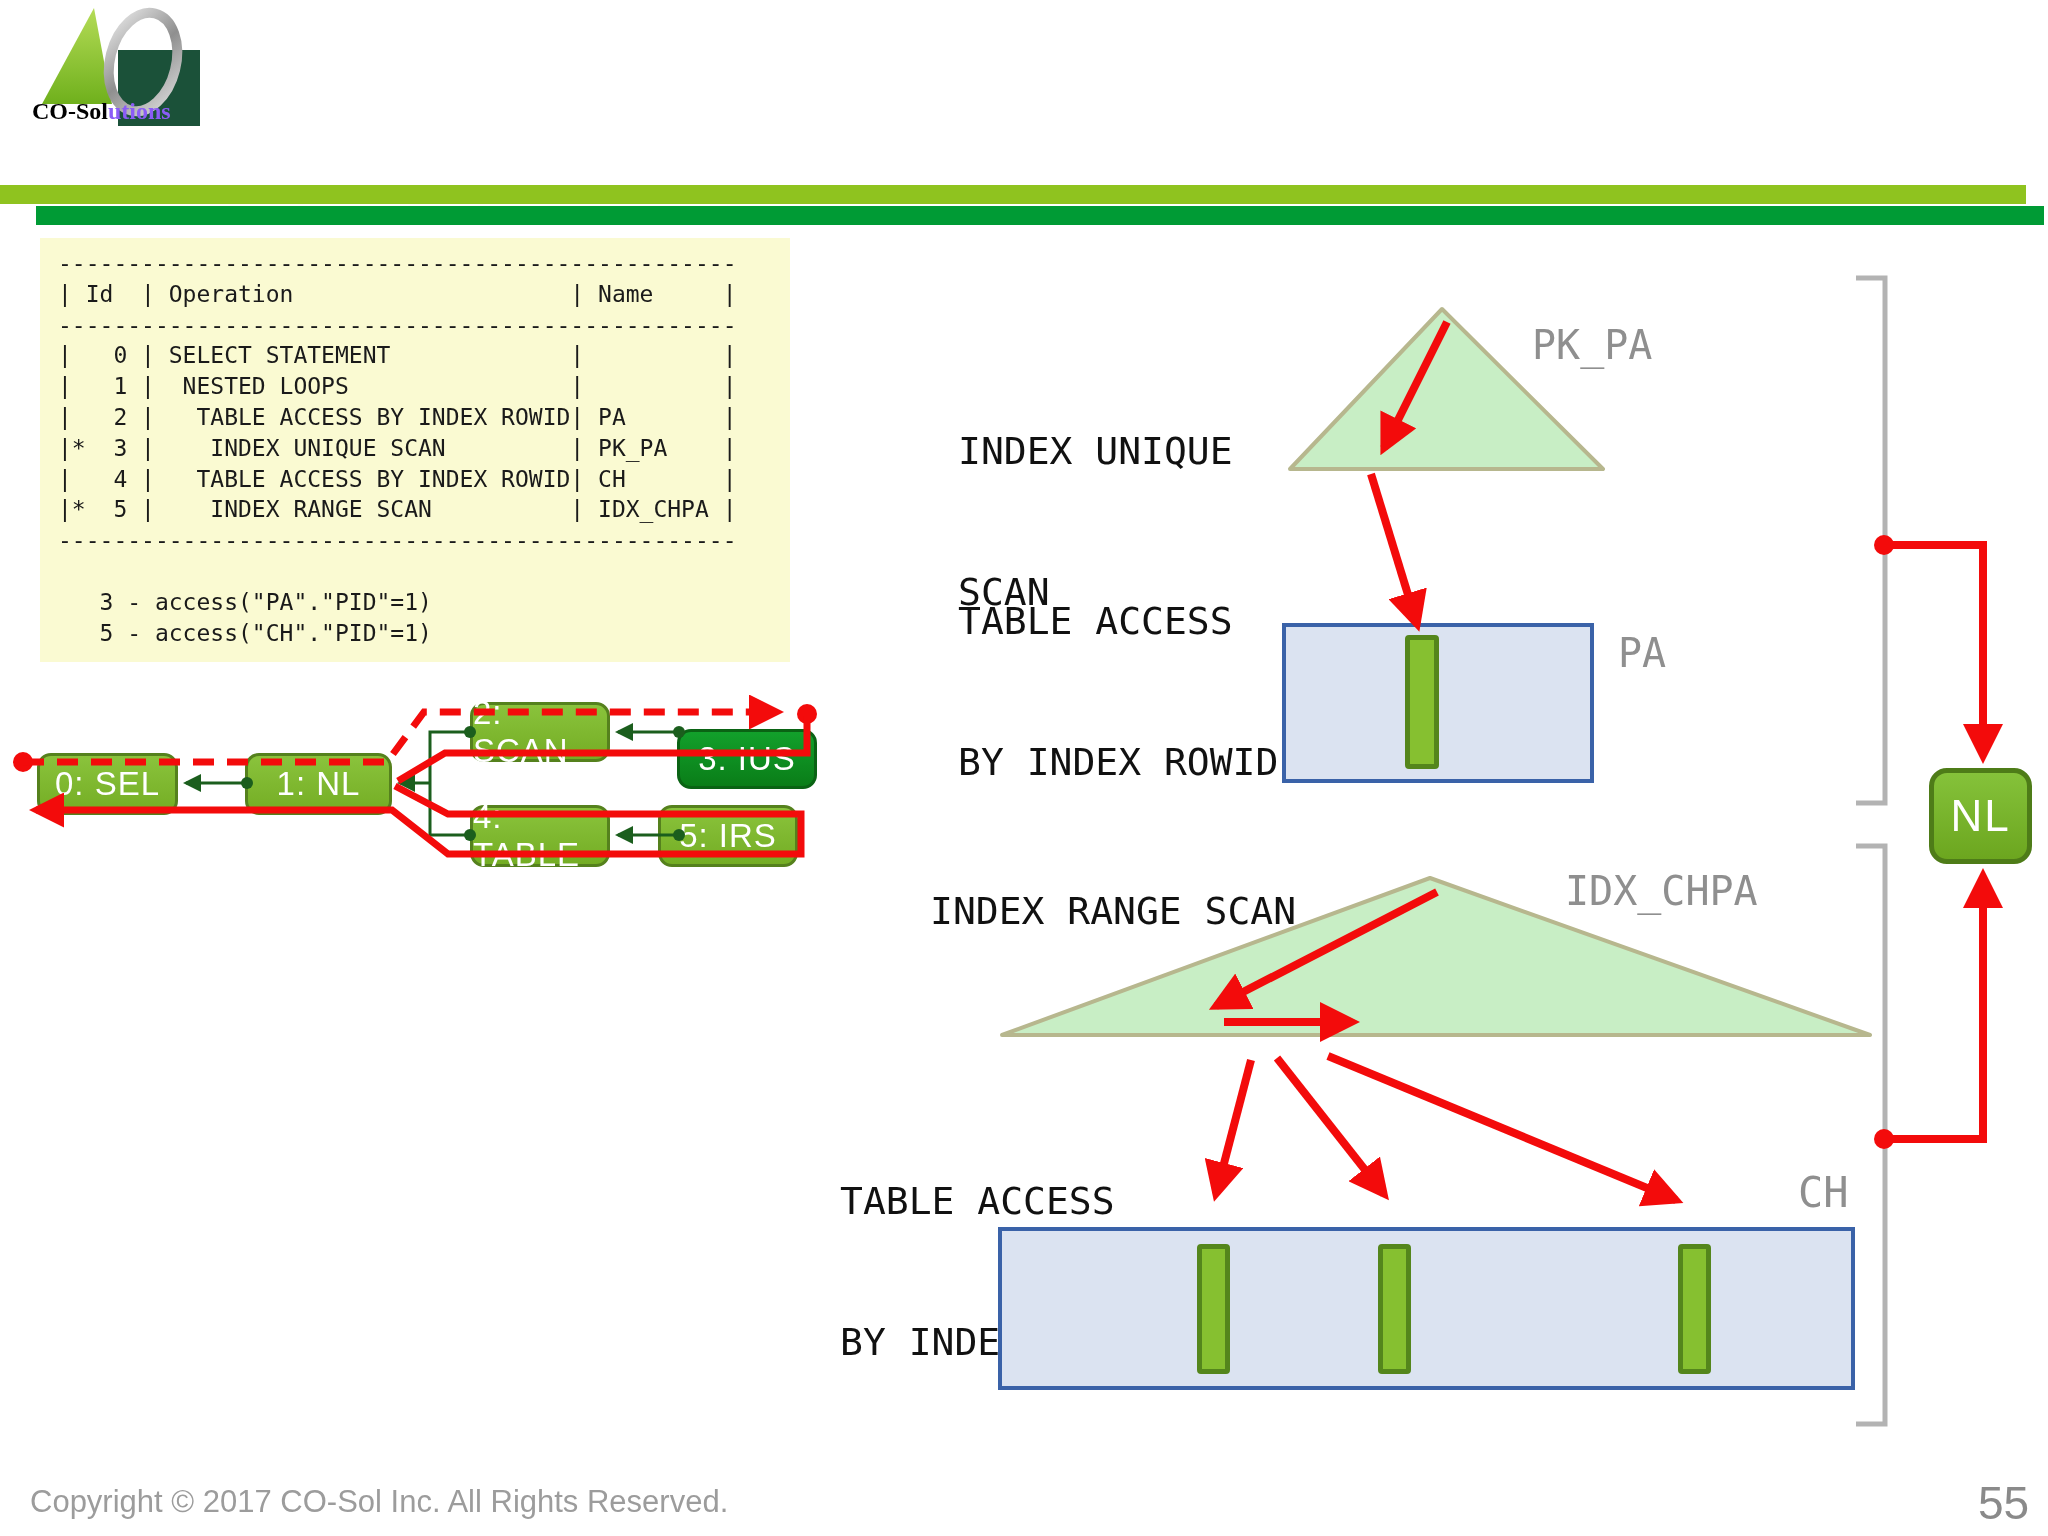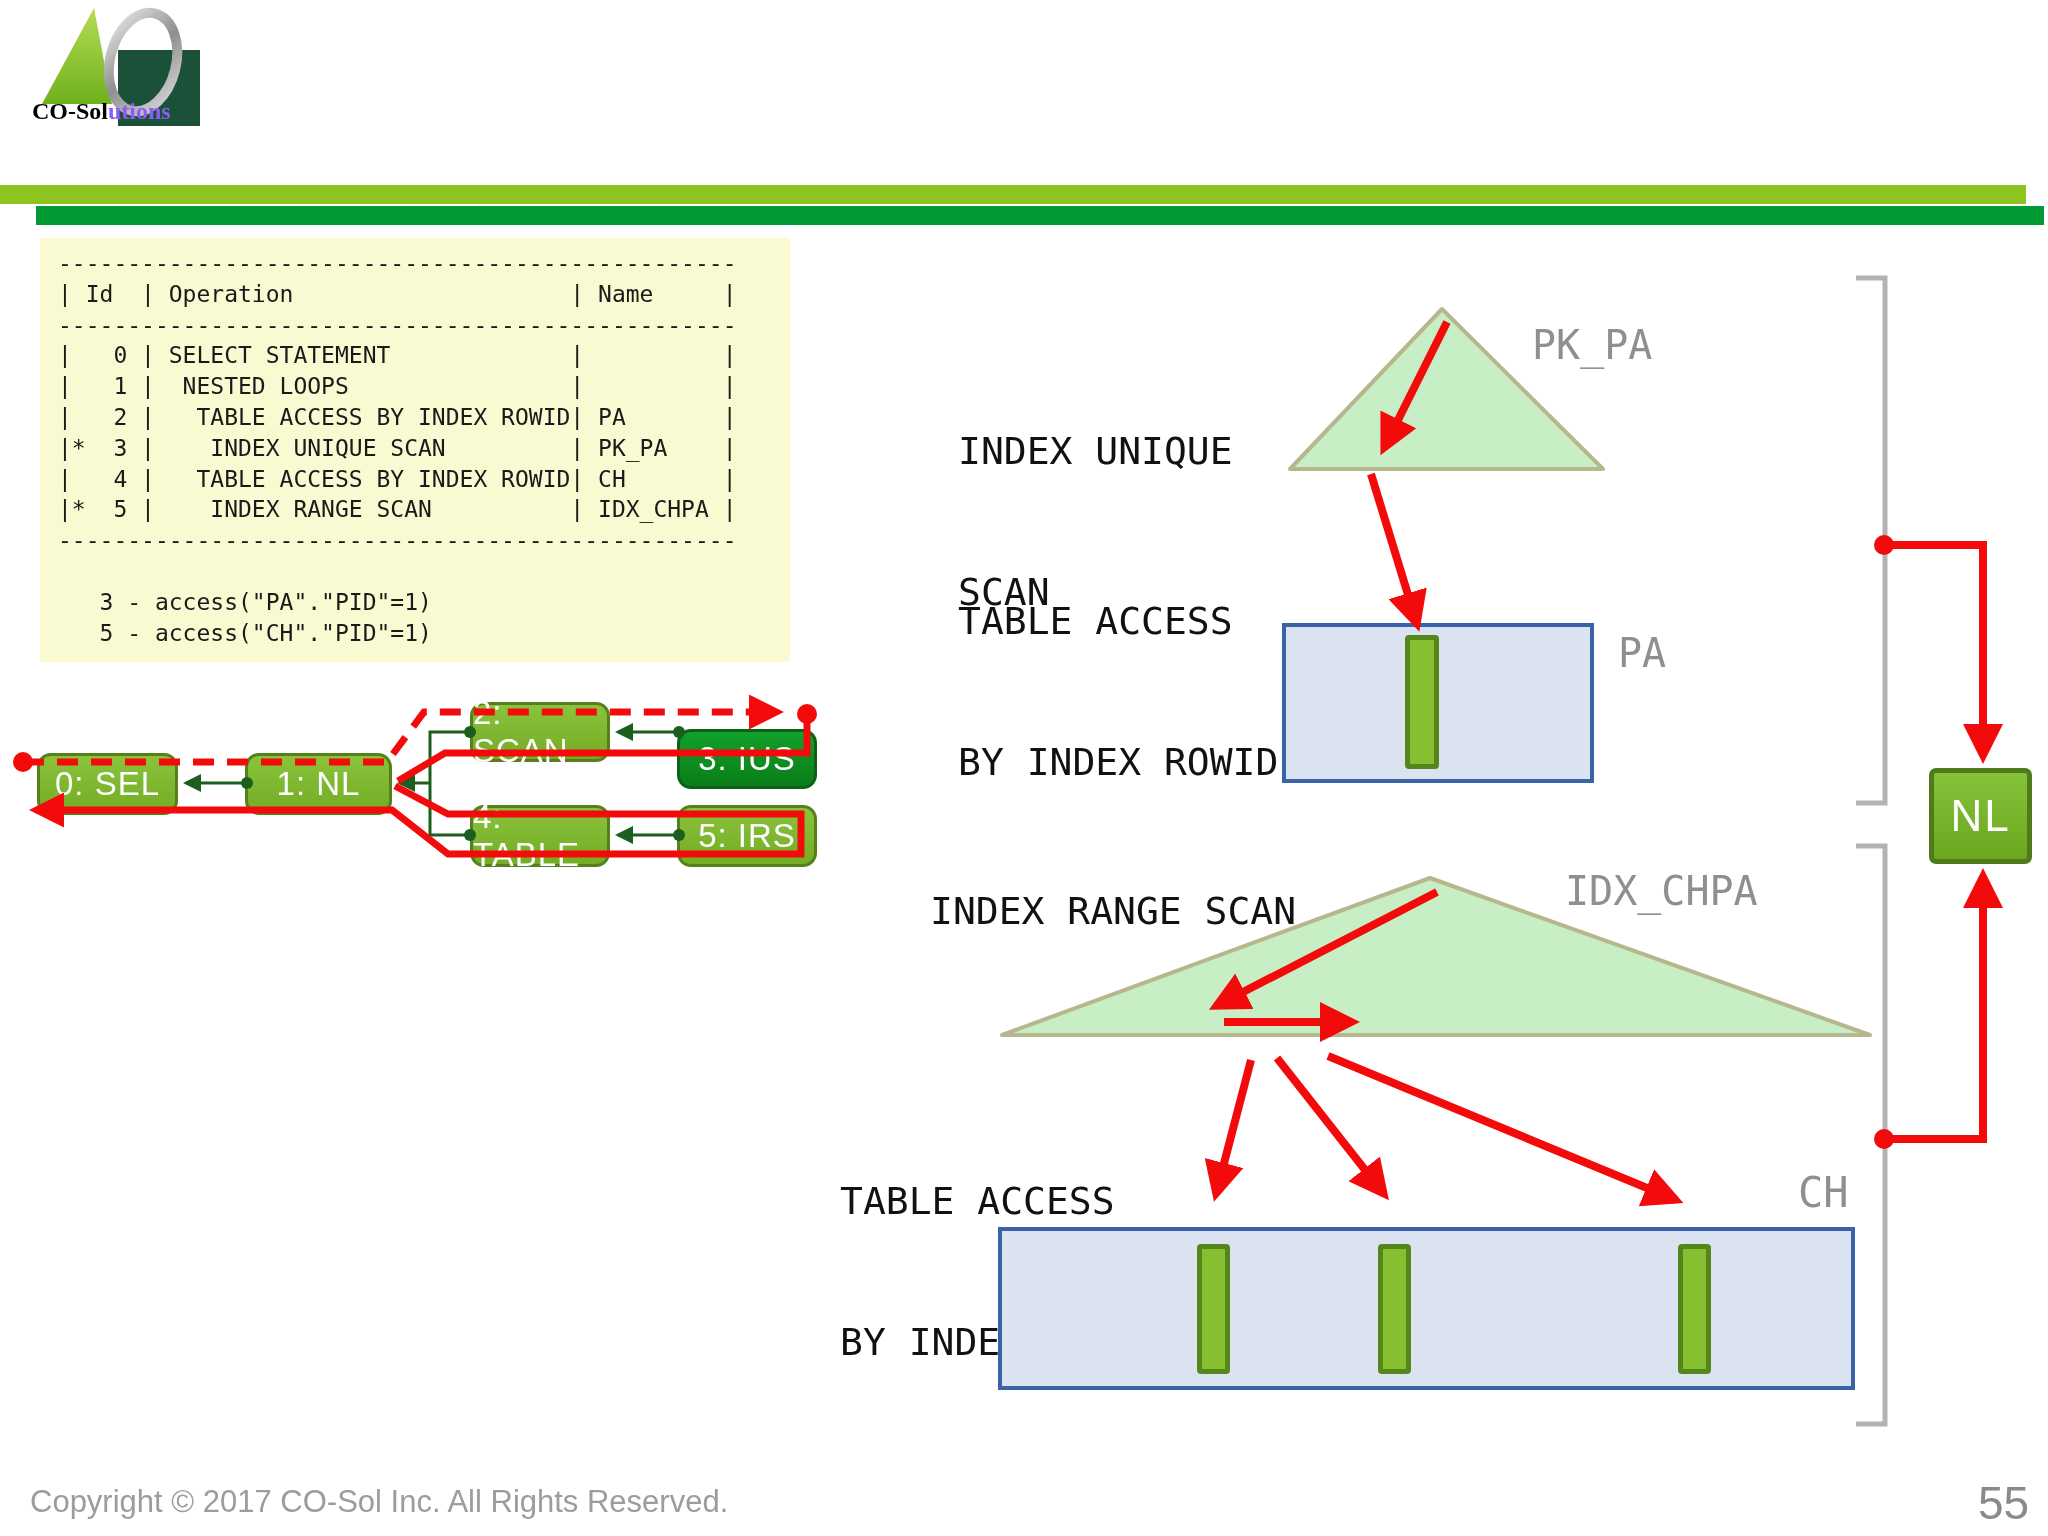--- a/index.html
+++ b/index.html
@@ -21,42 +21,42 @@
   
   .tnode{display:flex;align-items:center;justify-content:center;color:#fff;
          font-size:33px;letter-spacing:1px;border:3px solid #55811d;border-radius:14px;
          background:linear-gradient(#8ac33c,#74ad24);box-sizing:border-box;}
   .tnode.dark{background:linear-gradient(#12a02b,#0a7d18);border-color:#0a6314;}
   .n0{left:37px;top:753px;width:141px;height:62px;}
   .n1{left:245px;top:753px;width:147px;height:62px;}
   .n2{left:470px;top:702px;width:140px;height:60px;}
   .n3{left:677px;top:702px;width:140px;height:60px;margin-top:27px;}
   .n4{left:470px;top:805px;width:140px;height:62px;}
-  .n5{left:677px;top:805px;width:140px;height:62px;}
+  .n5{left:658px;top:805px;width:140px;height:62px;}
   
   .scan-label{font-family:"DejaVu Sans Mono","Liberation Mono",monospace;font-size:38px;line-height:47px;
               color:#111;font-weight:500;white-space:pre;}
   .gray-label{font-family:"DejaVu Sans Mono","Liberation Mono",monospace;font-size:40px;color:#8f8f8f;white-space:nowrap;}
   .l-ius{left:958px;top:334px;}
   .l-tair-top{left:958px;top:504px;}
   .l-irs{left:930px;top:888px;}
   .l-tair-bot{left:840px;top:1084px;}
   .l-pkpa{left:1532px;top:322px;}
   .l-pa{left:1618px;top:630px;}
   .l-idxchpa{left:1565px;top:868px;}
   .l-ch{left:1798px;top:1168px;font-size:42px;}
   .blue-box{background:#dbe3f1;border:4px solid #3a62a8;box-sizing:border-box;}
   .pa-box{left:1282px;top:623px;width:312px;height:160px;}
   .ch-box{left:998px;top:1227px;width:857px;height:163px;}
   .gbar{background:#86c030;border:5px solid #54861c;border-radius:4px;box-sizing:border-box;}
   .bar-pa{left:1405px;top:635px;width:34px;height:134px;}
   .bar-ch1{left:1197px;top:1244px;width:33px;height:130px;}
   .bar-ch2{left:1378px;top:1244px;width:33px;height:130px;}
   .bar-ch3{left:1678px;top:1244px;width:33px;height:130px;}
-  .nl-box{left:1929px;top:768px;width:103px;height:96px;border:5px solid #4e7c18;border-radius:7px;
+  .nl-box{left:1929px;top:768px;width:103px;height:96px;border:5px solid #4e7c18;border-radius:18px;
           background:linear-gradient(#85c23a,#6ca61f);display:flex;align-items:center;justify-content:center;
           color:#fff;font-size:44px;letter-spacing:2px;box-sizing:border-box;}
   
   .copyright{left:30px;top:1484px;font-size:31px;color:#9c9c9c;}
   .pagenum{left:1978px;top:1476px;font-size:46px;color:#8a8a8a;}
   svg.overlay{left:0;top:0;width:2048px;height:1536px;pointer-events:none;z-index:5;}
   .boxlayer{z-index:2;}
 </style>
 </head>
 <body>

